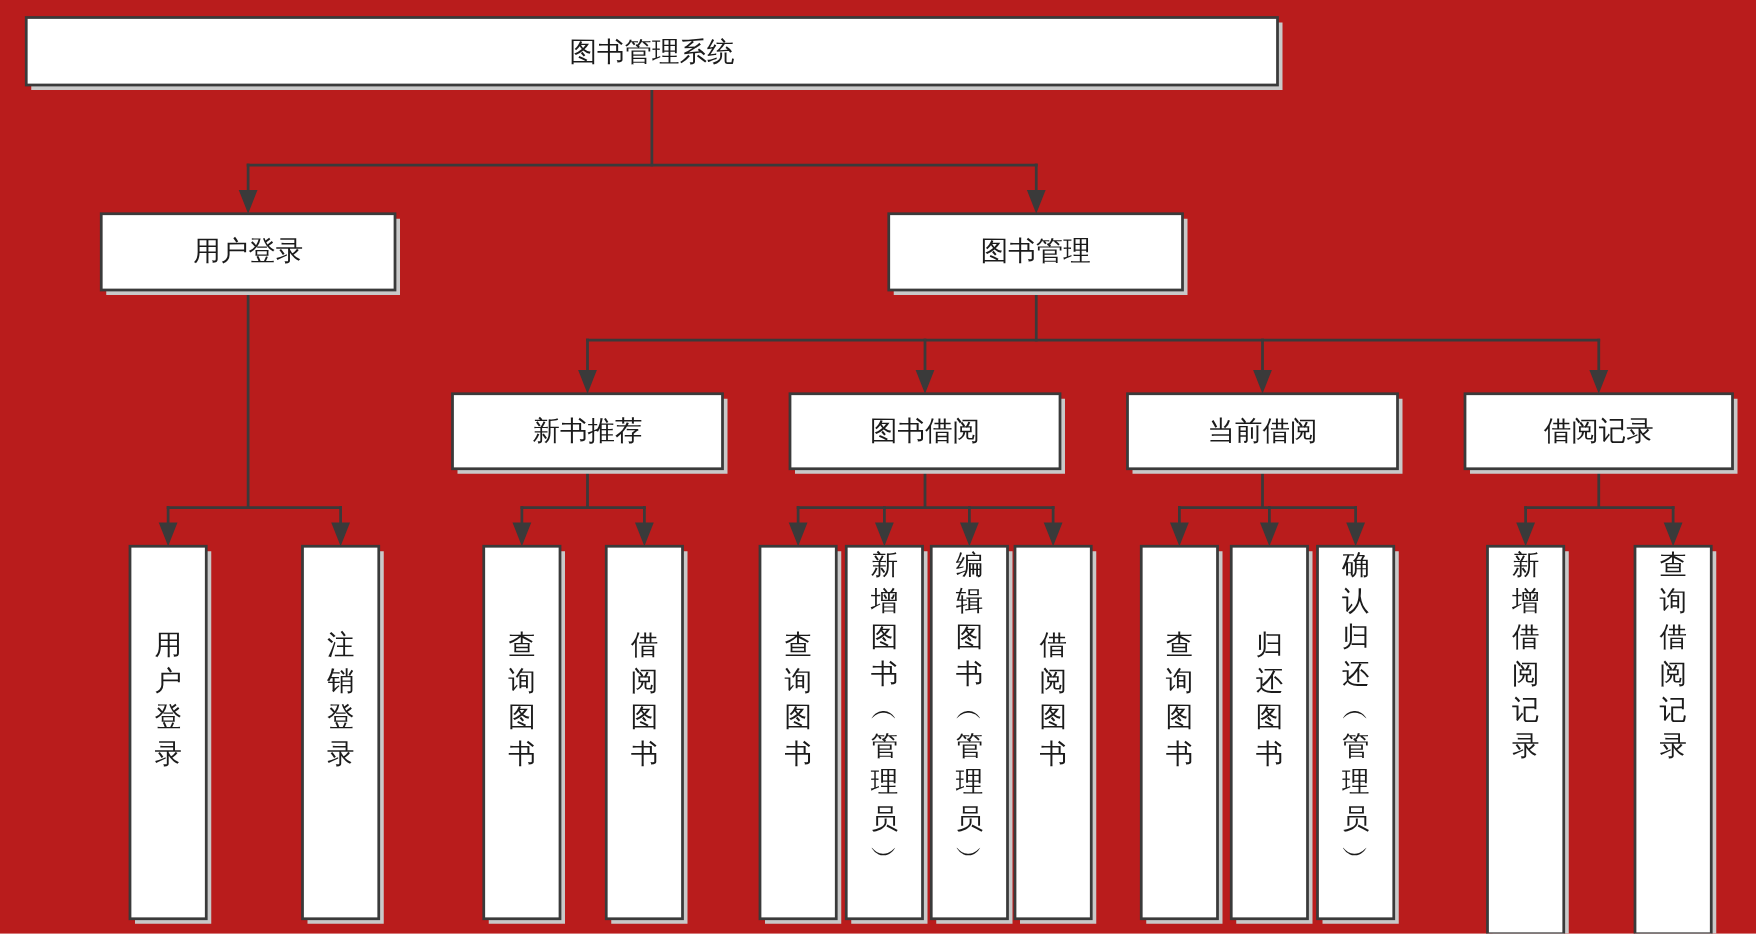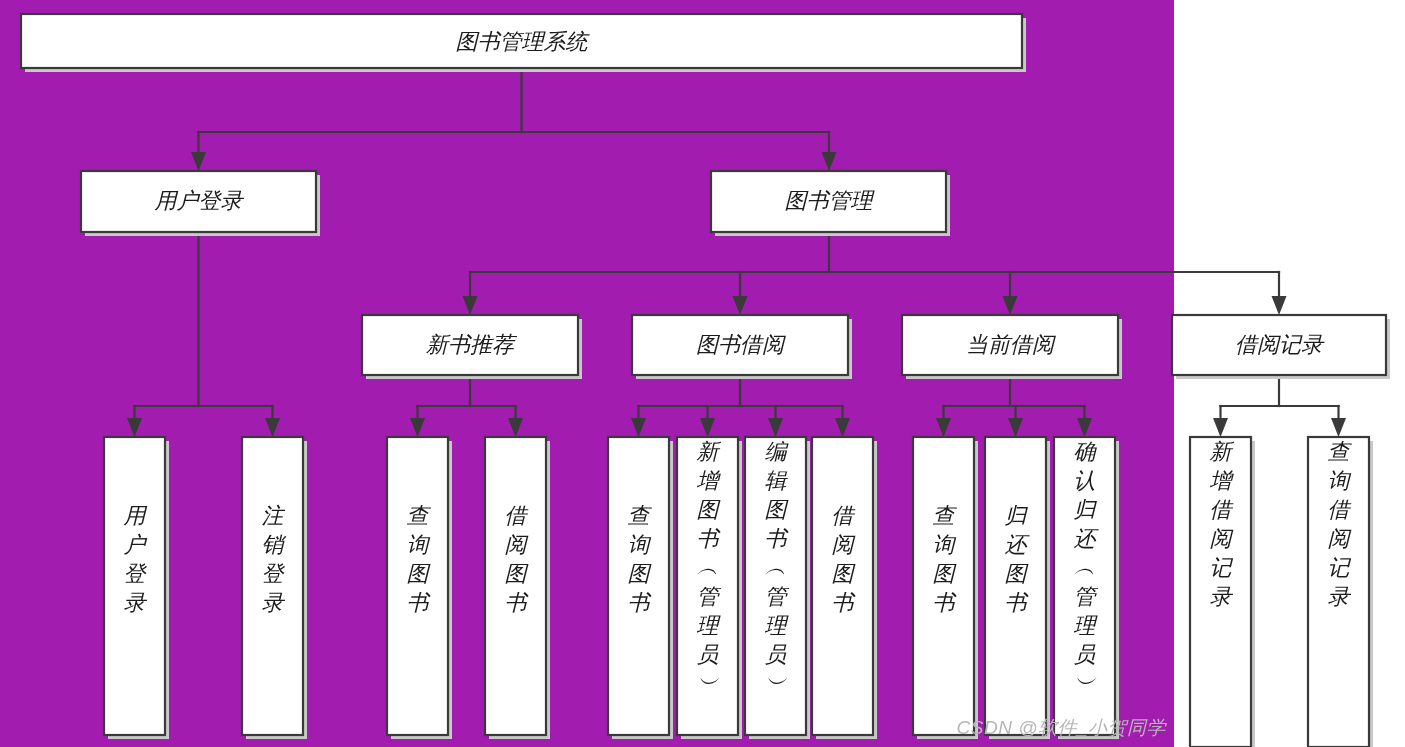--- a/index.html
+++ b/index.html
@@ -8,24 +8,23 @@
     background: #ffffff;
   }
   body {
     width: 1405px;
     height: 747px;
     overflow: hidden;
     font-family: "Liberation Sans", "DejaVu Sans", sans-serif;
   }
   #diagram-root {
     position: relative;
-    width: 1174px;
+    width: 1405px;
     height: 747px;
-    background: #a21caf;
-    font-style: italic;
+    background: #b91c1c;
   }
   svg#flow-svg {
     position: absolute;
     top: 0;
     left: 0;
     width: 1405px;
     height: 747px;
   }
   .node-box {
     fill: #ffffff;
@@ -255,15 +254,14 @@
     </g>
 
     <g>
       <rect class="node-shadow" x="1312" y="441" width="61" height="310"></rect>
       <rect class="node-box" x="1308" y="437" width="61" height="310"></rect>
       <text class="node-label-v" x="1338.5" y="459"><tspan x="1338.5" dy="0">查</tspan><tspan x="1338.5" dy="29">询</tspan><tspan x="1338.5" dy="29">借</tspan><tspan x="1338.5" dy="29">阅</tspan><tspan x="1338.5" dy="29">记</tspan><tspan x="1338.5" dy="29">录</tspan></text>
     </g>
 
   </svg>
 
-  <div class="watermark-text">CSDN @软件_小贺同学</div>
 
 </div>
 
 </body></html>

